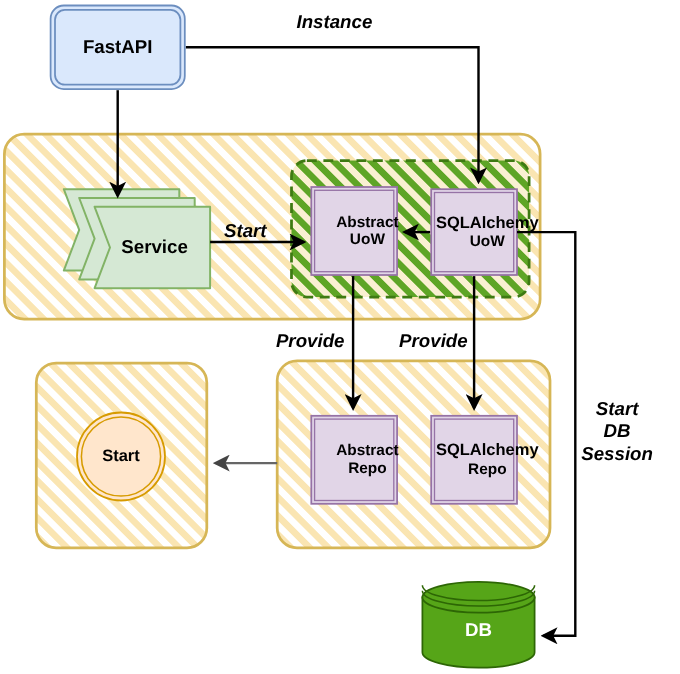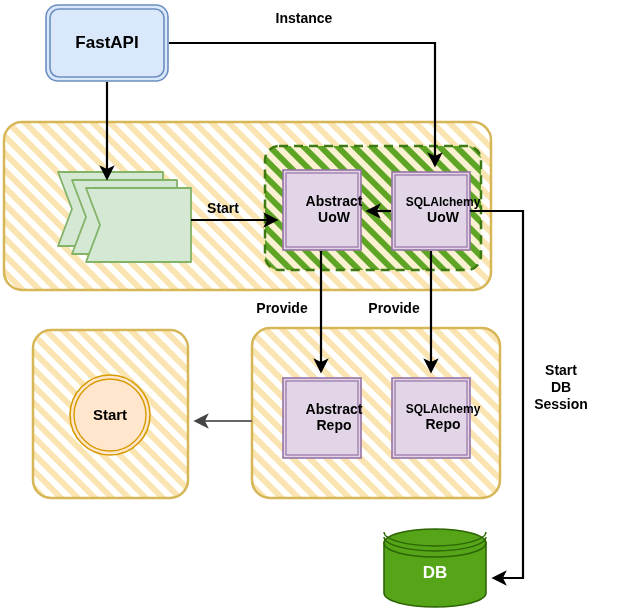--- a/index.html
+++ b/index.html
@@ -4,29 +4,29 @@
 <style>
   html,body{margin:0;padding:0;background:#ffffff;}
   body{width:618px;height:613px;position:relative;overflow:hidden;
        font-family:"Liberation Sans",sans-serif;}
   #stage{position:absolute;left:0;top:0;width:618px;height:613px;}
   svg#diagram{position:absolute;left:0;top:0;width:618px;height:613px;}
 
   .node-label{position:absolute;display:flex;align-items:center;justify-content:center;
               text-align:center;font-weight:bold;color:#000000;pointer-events:none;
               line-height:1.12;}
-  .edge-label{position:absolute;font-weight:bold;color:#000000;font-size:14px;
-              text-align:center;line-height:1.2;white-space:pre-line;}
+  .edge-label{position:absolute;font-weight:bold;color:#000000;font-size:17px;
+              text-align:center;line-height:1.2;white-space:pre-line;font-style:italic;}
 
   .lbl-fastapi{font-size:17px;}
   .lbl-service{font-size:17px;}
   .lbl-domain{font-size:15px;}
   .lbl-db{font-size:17px;color:#ffffff;}
   .lbl-box{font-size:13.5px;padding-left:12px;}
-  .lbl-box .small{font-size:12px;display:block;}
+  .lbl-box .small{font-size:15px;display:block;}
   .lbl-box .big{font-size:14px;display:block;}
 </style>
 </head>
 <body>
 
 <div id="stage">
 
   <svg id="diagram" viewBox="0 0 618 613">
     <defs>
       <pattern id="hatchYellow" width="12" height="12" patternTransform="rotate(-45)" patternUnits="userSpaceOnUse">
@@ -132,20 +132,21 @@
       <path d="M252,421 L196,421" fill="none" stroke="#666666" stroke-width="2.2" marker-end="url(#arrowGray)"></path>
     </g>
 
     <g>
       <path d="M470,211 L523,211 L523,578 L494,578" fill="none" stroke="#000000" stroke-width="2.2" marker-end="url(#arrowBlack)"></path>
     </g>
   </svg>
 
   <div class="node-label lbl-fastapi" style="left:46px;top:5px;width:122px;height:76px;">FastAPI</div>
 
+  <div class="node-label lbl-service" style="left:90px;top:188px;width:101px;height:74px;">Service</div>
 
   <div class="node-label lbl-box" style="left:283px;top:170px;width:78px;height:80px;flex-direction:column;">
     <span class="big">Abstract</span>
     <span class="big">UoW</span>
   </div>
 
   <div class="node-label lbl-box" style="left:392px;top:172px;width:78px;height:78px;flex-direction:column;">
     <span class="small">SQLAlchemy</span>
     <span class="big">UoW</span>
   </div>

